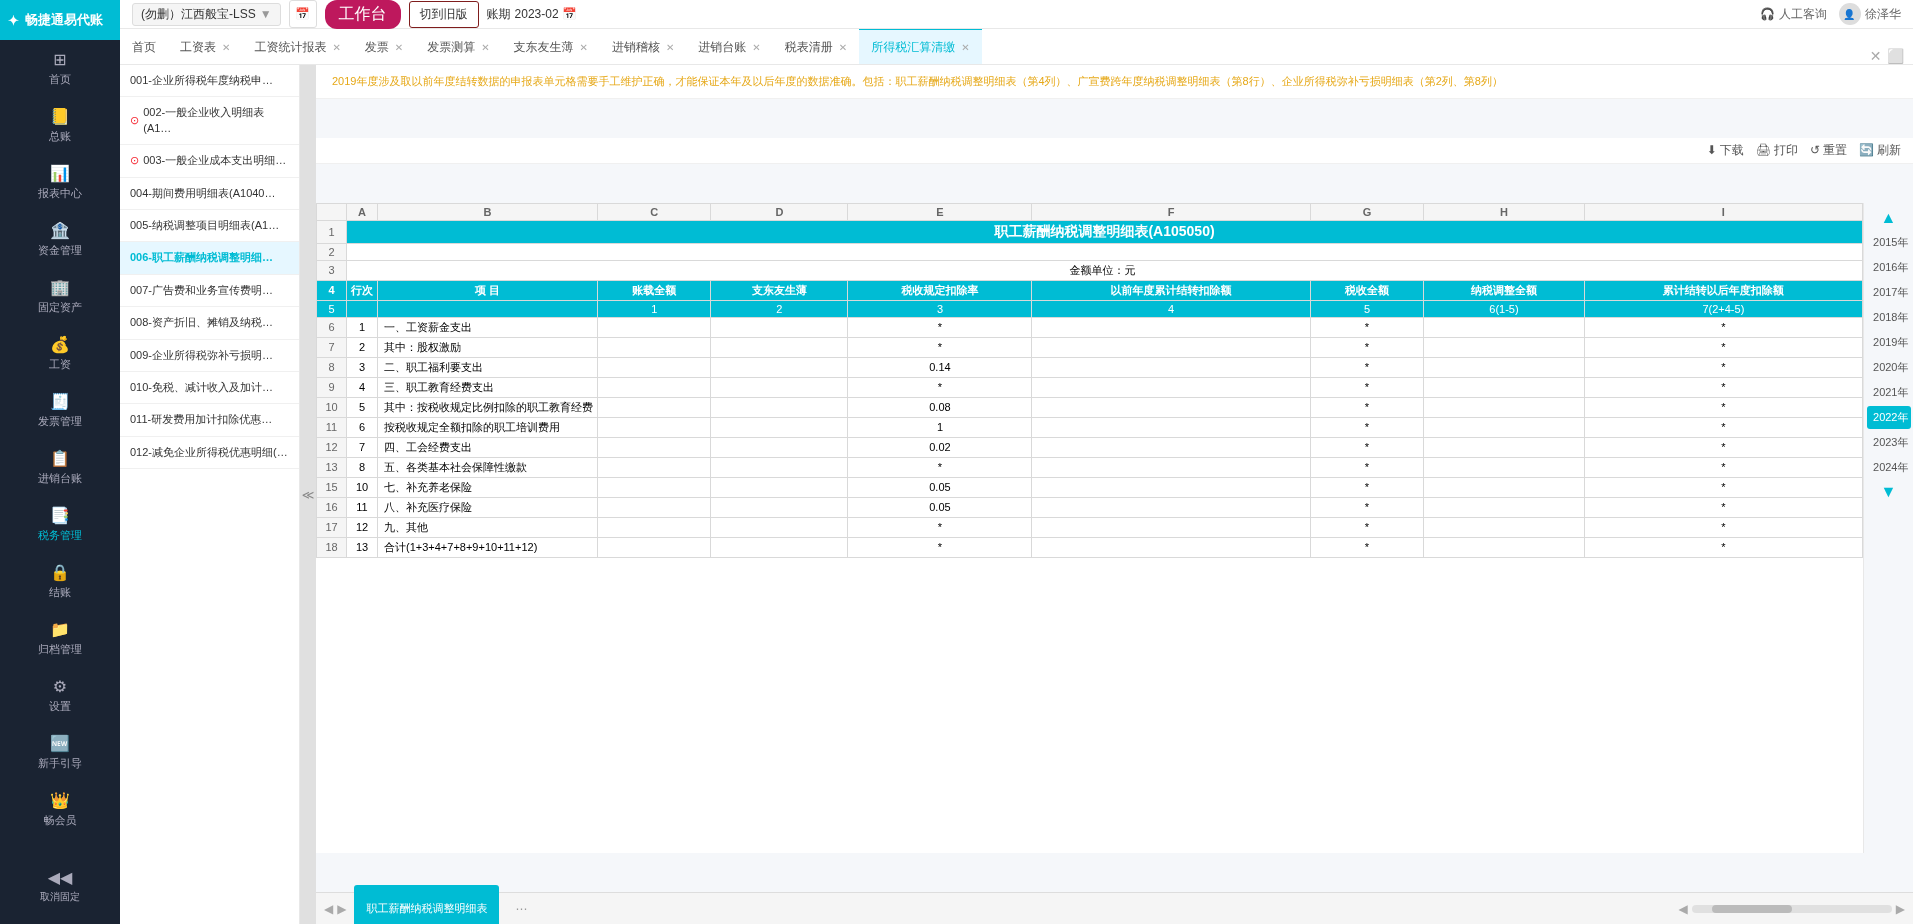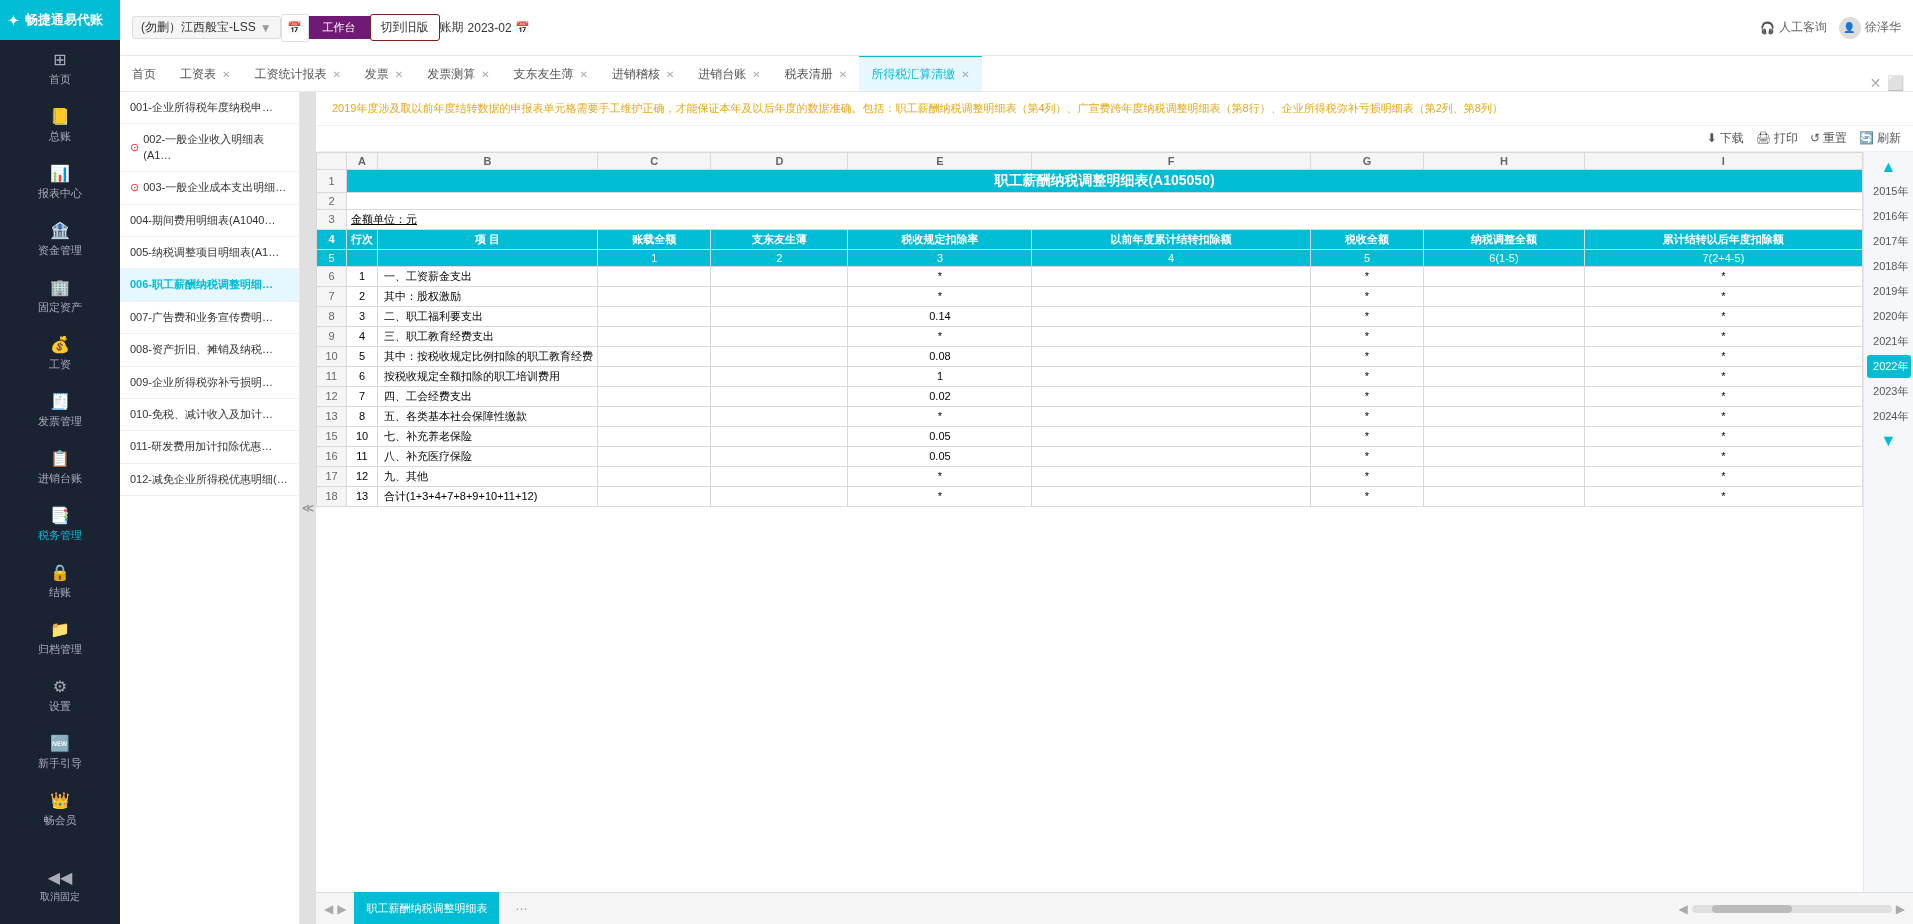--- a/index.html
+++ b/index.html
@@ -11,25 +11,25 @@
     .sidebar-item { display: flex; flex-direction: column; align-items: center; padding: 10px 4px; cursor: pointer; color: #aab; font-size: 11px; gap: 3px; }
     .sidebar-item.active { color: #00bcd4; }
     .sidebar-item .icon { font-size: 16px; }
     .sidebar-bottom { margin-top: auto; padding-bottom: 10px; }
     .sidebar-bottom .sidebar-item { font-size: 10px; }
 
     
     .main { flex: 1; display: flex; flex-direction: column; height: 924px; overflow: hidden; }
 
     
-    .topbar { background: #fff; height: 56px; display: flex; align-items: center; padding: 0 12px; border-bottom: 1px solid #e8e8e8; }
+    .topbar { background: #fff; height: 29px; display: flex; align-items: center; padding: 0 12px; border-bottom: 1px solid #e8e8e8; gap: 8px; }
     .topbar-company { display: flex; align-items: center; gap: 4px; font-size: 12px; color: #333; background: #f5f5f5; border: 1px solid #ddd; border-radius: 3px; padding: 2px 8px; cursor: pointer; }
     .topbar-company .arrow { color: #999; }
     .topbar-icon-btn { width: 28px; height: 28px; border: 1px solid #ddd; border-radius: 3px; display: flex; align-items: center; justify-content: center; cursor: pointer; background: #fff; color: #666; }
-    .topbar-work-btn { background: #701a75; color: #fff; border: none; border-radius: 0; padding: 4px 14px; cursor: pointer; font-size: 11px; }
+    .topbar-work-btn { background: #be185d; color: #fff; border: none; border-radius: 12px; padding: 4px 14px; cursor: pointer; font-size: 16px; }
     .topbar-old-btn { background: #fff; color: #333; border: 1px solid #7f1d1d; border-radius: 3px; padding: 4px 10px; cursor: pointer; font-size: 12px; }
     .topbar-period { display: flex; align-items: center; gap: 4px; font-size: 12px; color: #333; }
     .topbar-right { margin-left: auto; display: flex; align-items: center; gap: 12px; color: #666; font-size: 12px; }
     .topbar-right-item { display: flex; align-items: center; gap: 4px; cursor: pointer; }
     .topbar-user { display: flex; align-items: center; gap: 4px; cursor: pointer; }
     .topbar-avatar { width: 22px; height: 22px; border-radius: 50%; background: #ddd; display: flex; align-items: center; justify-content: center; font-size: 10px; overflow: hidden; }
 
     
     .tabbar { background: #fff; height: 36px; display: flex; align-items: flex-end; border-bottom: 1px solid #e8e8e8; padding-left: 0; overflow-x: auto; }
     .tab { padding: 6px 12px; font-size: 12px; color: #555; cursor: pointer; white-space: nowrap; border-top: 2px solid transparent; display: flex; align-items: center; gap: 4px; height: 36px; }
@@ -39,21 +39,21 @@
     
     .content { flex: 1; display: flex; overflow: hidden; background: #f5f7fa; }
 
     
     .left-panel { width: 180px; background: #fff; border-right: 1px solid #e8e8e8; overflow-y: auto; flex-shrink: 0; }
     .left-panel-item { padding: 8px 10px; font-size: 11px; color: #333; cursor: pointer; border-bottom: 1px solid #f0f0f0; line-height: 1.4; display: flex; align-items: center; gap: 4px; }
     .left-panel-item.active { background: #e6f7ff; color: #00bcd4; font-weight: bold; }
     .left-panel-item .err-icon { color: #f5222d; font-size: 11px; }
 
     
-    .right-area { flex: 1; display: flex; flex-direction: column; overflow: hidden; }
+    .right-area { flex: 1; display: flex; flex-direction: column; overflow: hidden; gap: 39px; }
 
     
     .warning-bar { background: #fff; padding: 8px 16px; font-size: 11px; color: #e6a817; border-bottom: 1px solid #f0f0f0; line-height: 1.5; }
 
     
     .toolbar { display: flex; align-items: center; justify-content: flex-end; padding: 4px 12px; background: #fff; border-bottom: 1px solid #f0f0f0; gap: 12px; }
     .toolbar-btn { display: flex; align-items: center; gap: 3px; font-size: 12px; color: #555; cursor: pointer; }
 
     
     .spreadsheet-wrapper { flex: 1; overflow: auto; position: relative; background: #fff; }
@@ -320,21 +320,21 @@
                 <tr>
                   <td class="row-num">1</td>
                   <td colspan="9" class="table-header-main">职工薪酬纳税调整明细表(A105050)</td>
                 </tr>
                 <tr>
                   <td class="row-num">2</td>
                   <td colspan="9"></td>
                 </tr>
                 <tr>
                   <td class="row-num">3</td>
-                  <td colspan="9" class="unit-row" style="text-align:left; padding-right:8px;text-decoration:underline;">金额单位：元</td>
+                  <td colspan="9" class="unit-row" style="text-align:center; padding-right:8px;">金额单位：元</td>
                 </tr>
                 <tr>
                   <td class="row-num sub-header">4</td>
   <td class="sub-header" style="width:30px;">行次</td>
   <td class="sub-header" style="width:200px;">项 目</td>
   <td class="sub-header">账载全额</td>
   <td class="sub-header">支东友生薄</td>
   <td class="sub-header">税收规定扣除率</td>
   <td class="sub-header">以前年度累计结转扣除额</td>
   <td class="sub-header">税收全额</td>

